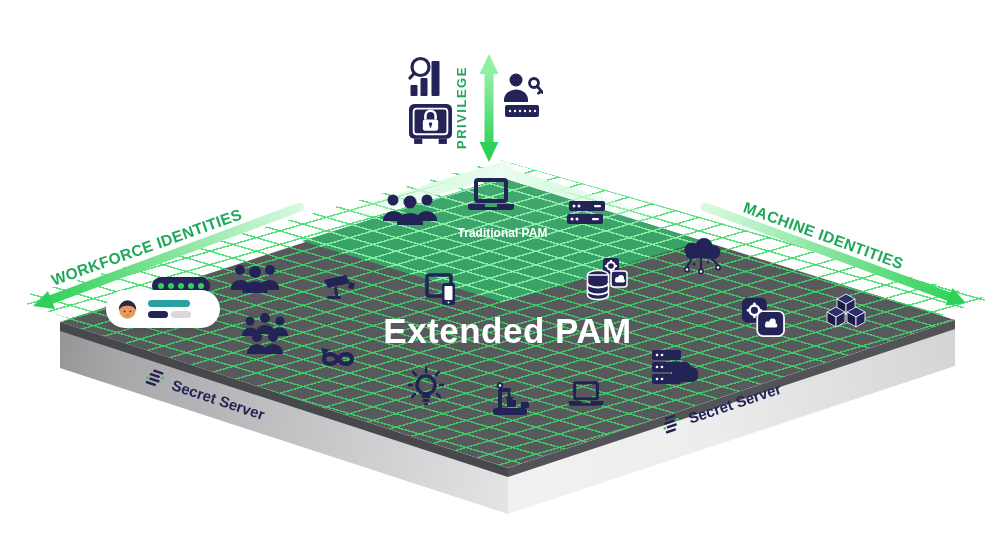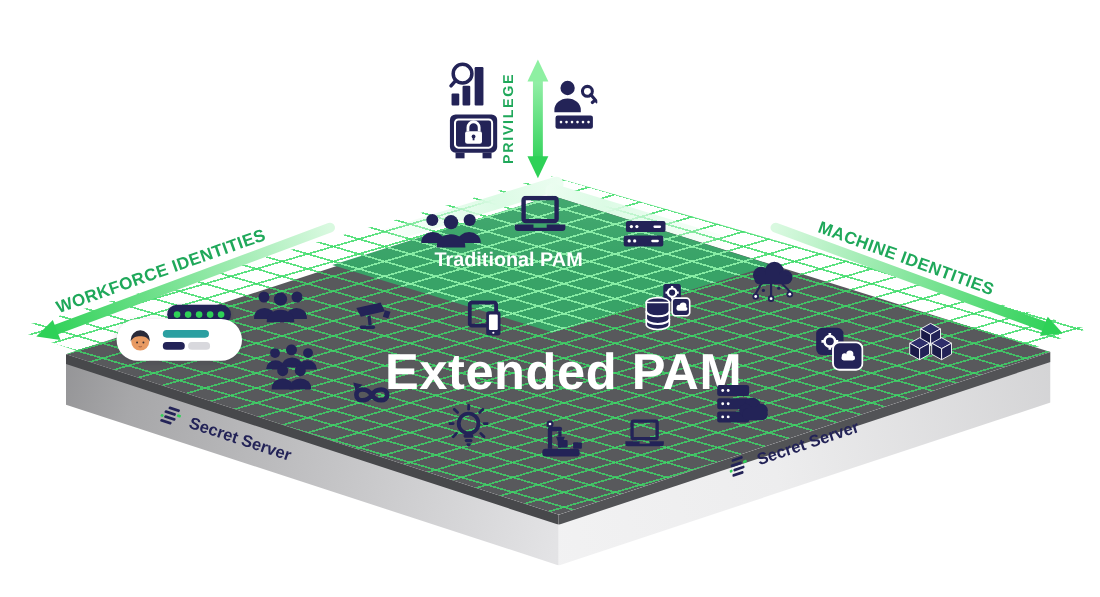--- a/index.html
+++ b/index.html
@@ -41,22 +41,22 @@
   .streak-r{left:496px;top:165px;transform:rotate(17deg);transform-origin:left center;
     background:linear-gradient(to right,#ecfdf1,#dcfbe5 30%,rgba(255,255,255,0));}
   
   .lbl{position:absolute;font-weight:700;color:#1fa85a;white-space:nowrap;}
   .lbl-privilege{left:454px;top:60px;height:96px;width:20px;font-size:13px;letter-spacing:1.5px;
     writing-mode:vertical-rl;transform:rotate(180deg);text-align:center;}
   .lbl-workforce{left:52px;top:272px;font-size:15.5px;letter-spacing:.4px;
     transform:rotate(-19.5deg);transform-origin:left center;}
   .lbl-machine{left:744px;top:198px;font-size:15.5px;letter-spacing:.4px;
     transform:rotate(20deg);transform-origin:left center;}
-  .lbl-traditional{left:395px;top:226px;width:215px;text-align:left;font-size:18px;color:#fff;}
-  .lbl-extended{left:350px;top:311px;width:315px;text-align:center;font-size:46px;color:#fff;letter-spacing:.5px;}
+  .lbl-traditional{left:395px;top:226px;width:215px;text-align:center;font-size:12px;color:#fff;}
+  .lbl-extended{left:350px;top:311px;width:315px;text-align:center;font-size:35px;color:#fff;letter-spacing:.5px;}
   
   .ss{position:absolute;display:flex;align-items:center;gap:7px;color:#232357;font-weight:700;
       font-size:15px;white-space:nowrap;}
   .ss-left{left:146px;top:364px;transform:rotate(18.4deg);transform-origin:left center;}
   .ss-right{left:662px;top:416px;transform:rotate(-18.5deg);transform-origin:left center;}
   .ss svg{display:block;}
   
   .icon{position:absolute;}
   .icon svg{width:100%;height:100%;display:block;}
   .ic{fill:#232357;}

